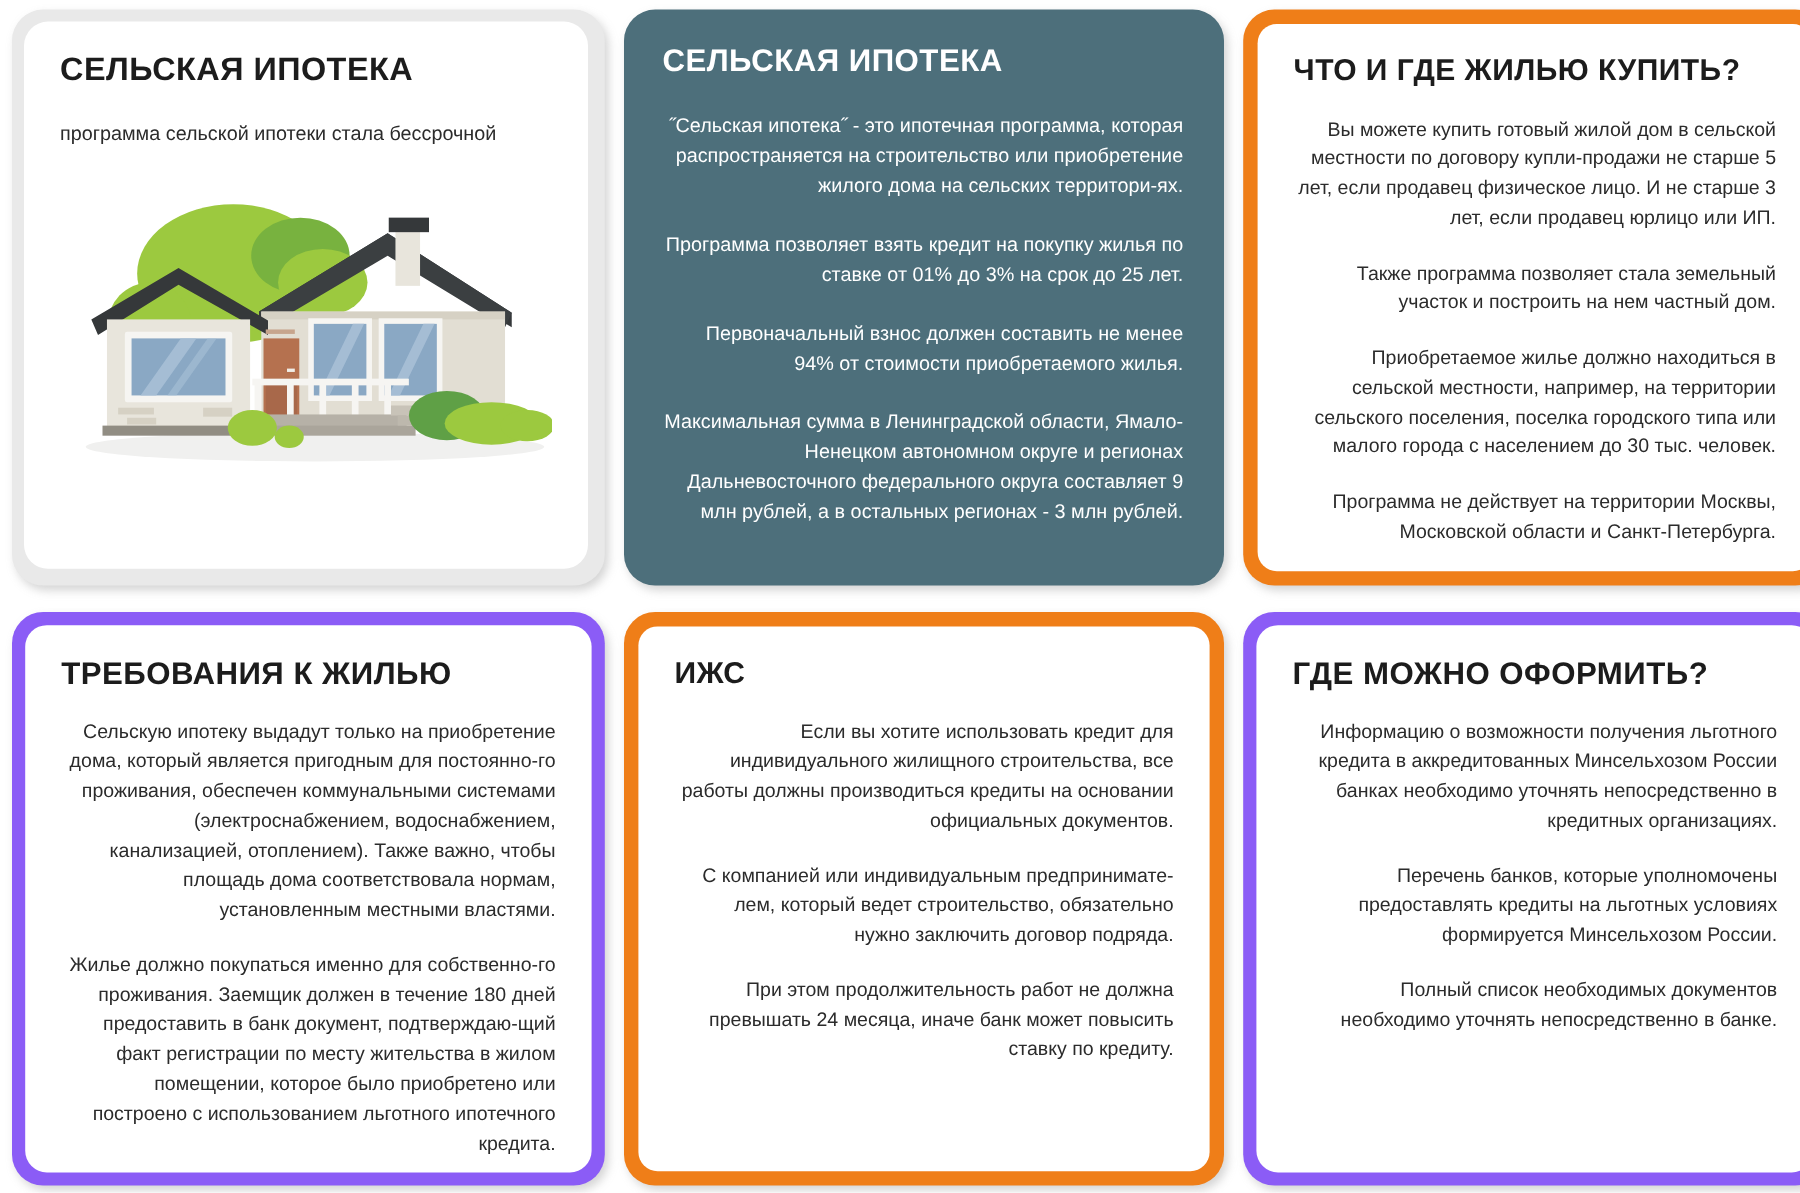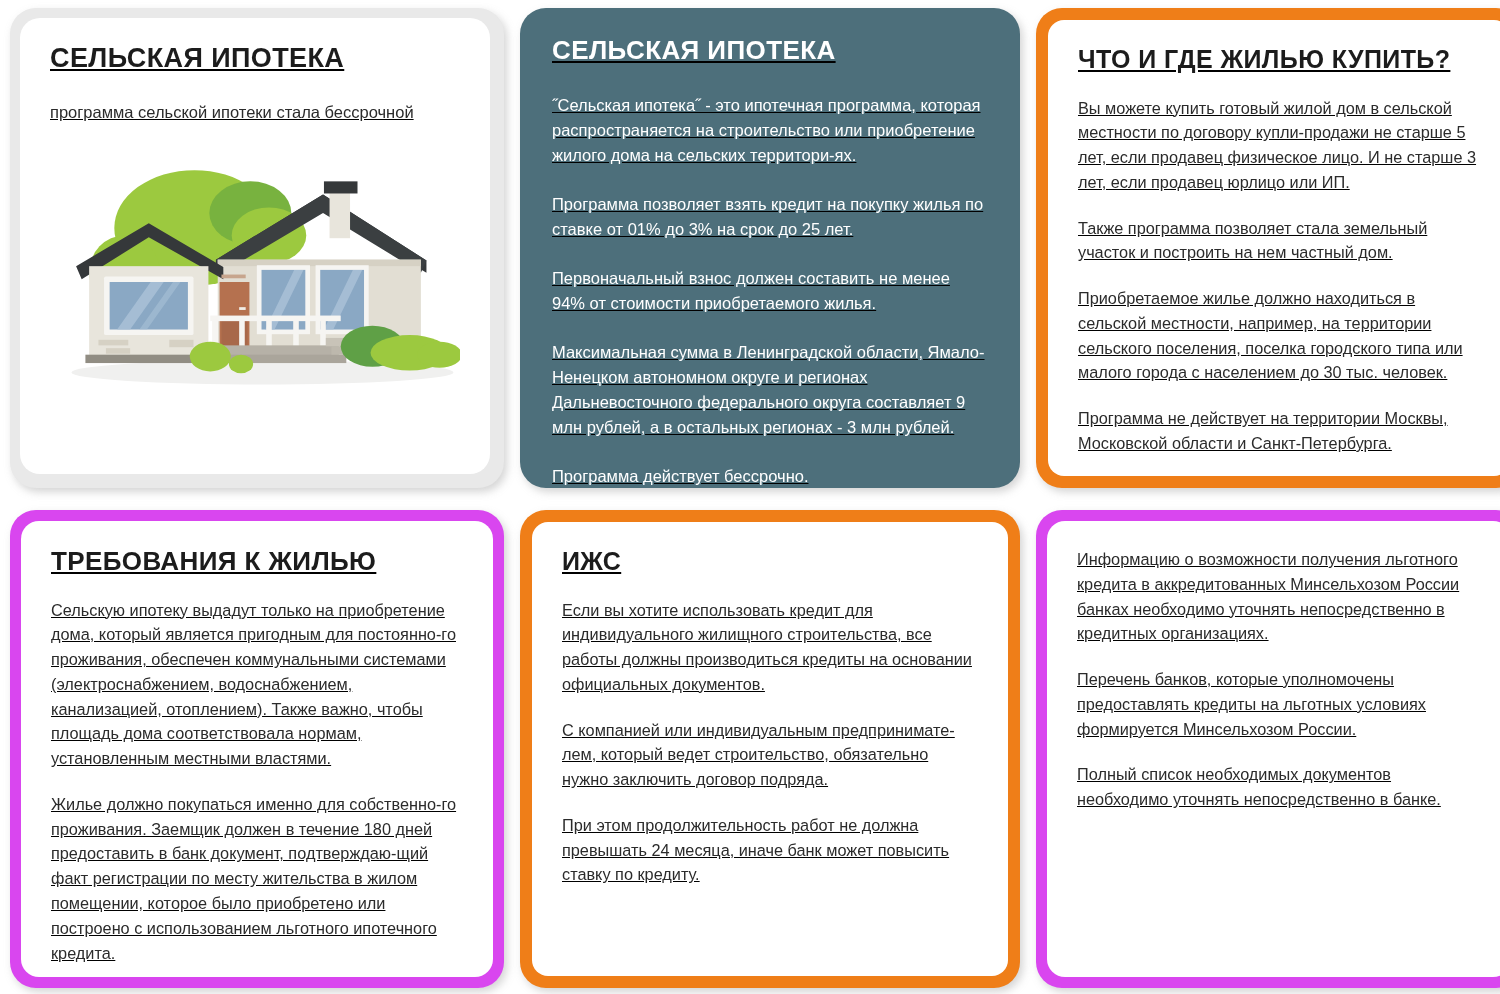--- a/index.html
+++ b/index.html
@@ -33,28 +33,27 @@
     filter: drop-shadow(3px 4px 4px rgba(120,120,120,0.32));
   }
 
   .card-inner {
     position: absolute;
     inset: 0;
     border-radius: 26px;
     background: #ffffff;
     padding: 26px 30px 20px 30px;
     overflow: hidden;
-    text-decoration: underline;
   }
 
   
   .card.shell-gray   { background: #e9e9e9; padding: 0; }
   .card.shell-gray .card-inner { inset: 10px 14px 14px 10px; border-radius: 20px; }
 
-  .card.shell-teal   { background: #d946ef; padding-left: 12px; }
+  .card.shell-teal   { background: #8b5cf6; padding-left: 12px; }
   .card.shell-teal .card-inner { inset: 11px; border-radius: 18px; }
 
   .card.shell-orange { background: #ef7e18; }
   .card.shell-orange .card-inner { inset: 12px; border-radius: 16px; }
 
   .card.solid-teal { background: #4d6f7b; }
   .card.solid-teal .card-inner {
     inset: 0; background: transparent; border-radius: 26px;
     padding: 28px 34px 20px 32px;
   }
@@ -71,20 +70,21 @@
   }
   .solid-teal .card-title { color: #ffffff; font-size: 26px; margin-bottom: 28px; }
   .shell-teal .card-title { font-size: 26px; margin-bottom: 22px; }
   .shell-orange .card-title { font-size: 25px; margin-bottom: 22px; }
 
   .card-body p {
     font-size: 16.3px;
     line-height: 1.52;
     color: #2b2b2b;
     margin-bottom: 21px;
+    text-align: right;
   }
   .solid-teal .card-body p { color: #ffffff; font-size: 16.5px; margin-bottom: 24px; }
   .card-body p:last-child { margin-bottom: 0; }
 
   .lead-note p { font-size: 16.5px; line-height: 1.48; color: #2b2b2b; }
 
   
   .house-wrap {
     position: relative;
     width: 100%;
@@ -196,21 +196,20 @@
   </div>
 
   <div class="card solid-teal">
     <div class="card-inner">
       <div class="card-title">СЕЛЬСКАЯ ИПОТЕКА</div>
       <div class="card-body">
         <p>˝Сельская ипотека˝ - это ипотечная программа, которая распространяется на строительство или приобретение жилого дома на сельских территори-ях.</p>
         <p>Программа позволяет взять кредит на покупку жилья по ставке от 01% до 3% на срок до 25 лет.</p>
         <p>Первоначальный взнос должен составить не менее 94% от стоимости приобретаемого жилья.</p>
         <p>Максимальная сумма в Ленинградской области, Ямало-Ненецком автономном округе и регионах Дальневосточного федерального округа составляет 9 млн рублей, а в остальных регионах - 3 млн рублей.</p>
-        <p>Программа действует бессрочно.</p>
       </div>
     </div>
   </div>
 
   <div class="card shell-orange">
     <div class="card-inner">
       <div class="card-title">ЧТО И ГДЕ ЖИЛЬЮ КУПИТЬ?</div>
       <div class="card-body">
         <p>Вы можете купить готовый жилой дом в сельской местности по договору купли-продажи не старше 5 лет, если продавец физическое лицо. И не старше 3 лет,  если продавец юрлицо или ИП.</p>
         <p>Также программа позволяет стала земельный участок и построить на нем частный дом.</p>
@@ -237,20 +236,21 @@
       <div class="card-body">
         <p>Если вы хотите использовать кредит для индивидуального жилищного строительства, все работы должны производиться кредиты на основании официальных документов.</p>
         <p>С компанией или индивидуальным предпринимате-лем, который ведет строительство, обязательно нужно заключить договор подряда.</p>
         <p>При этом продолжительность работ не должна превышать 24 месяца, иначе банк может повысить ставку по кредиту.</p>
       </div>
     </div>
   </div>
 
   <div class="card shell-teal">
     <div class="card-inner">
+      <div class="card-title">ГДЕ МОЖНО ОФОРМИТЬ?</div>
       <div class="card-body">
         <p>Информацию о возможности получения льготного кредита в аккредитованных Минсельхозом России банках необходимо уточнять непосредственно в кредитных организациях.</p>
         <p>Перечень банков, которые уполномочены предоставлять кредиты на льготных условиях формируется Минсельхозом России.</p>
         <p>Полный список необходимых документов необходимо уточнять непосредственно в банке.</p>
       </div>
     </div>
   </div>
 
 </div>
 

